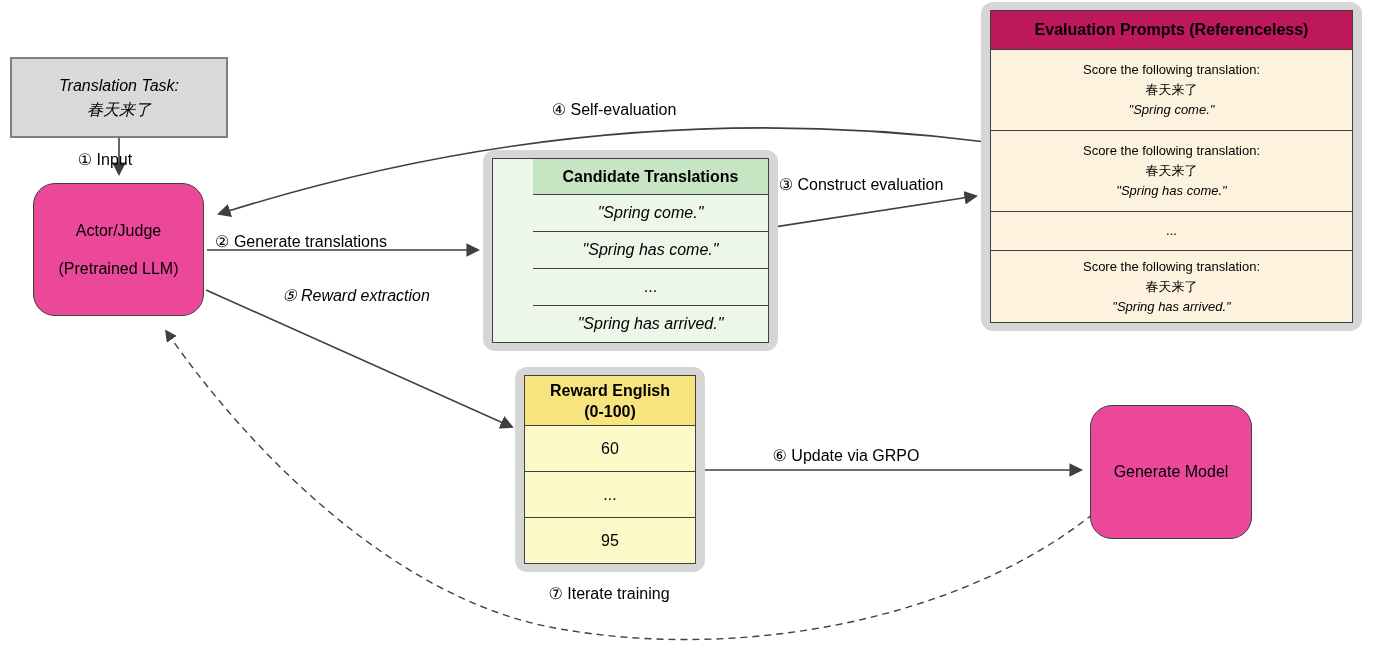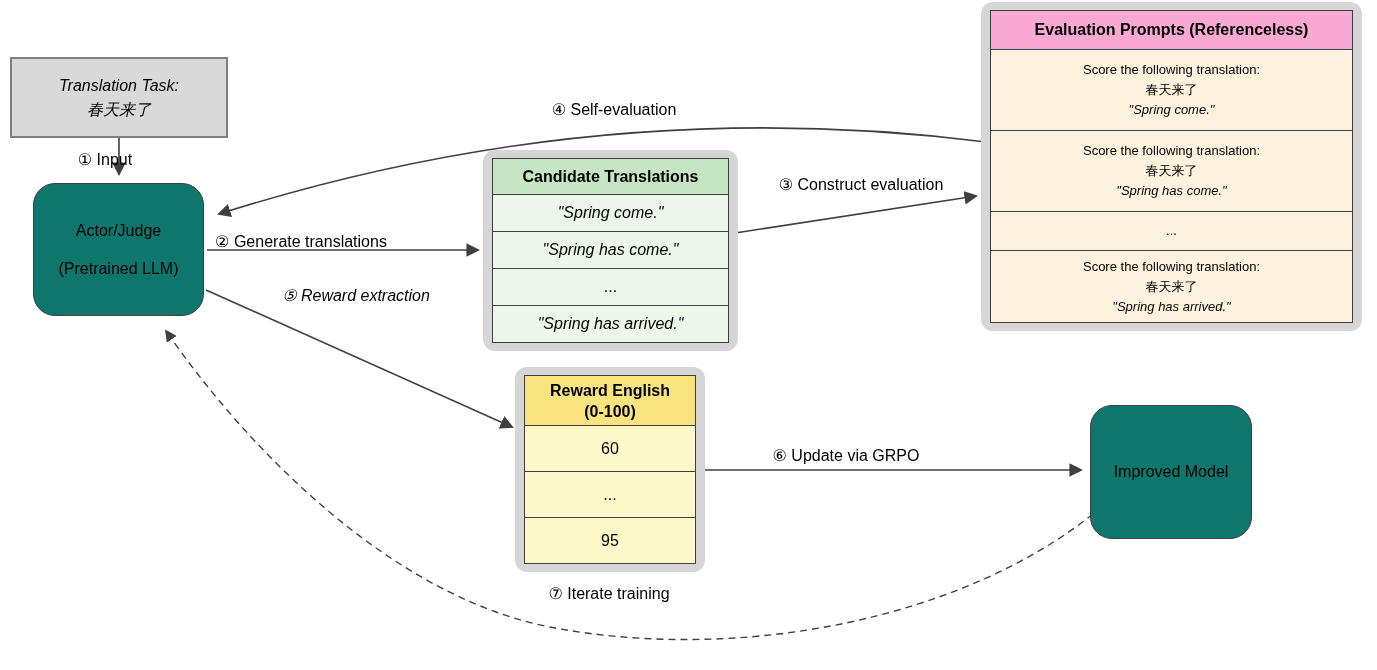--- a/index.html
+++ b/index.html
@@ -4,21 +4,21 @@
 <style>
   html,body{margin:0;padding:0;background:#ffffff;}
   .canvas{
     position:relative;width:1377px;height:670px;background:#ffffff;overflow:hidden;
     font-family:"Liberation Sans",sans-serif;color:#000;
   }
   svg.edges{position:absolute;left:0;top:0;}
 
   
   .mbox{
-    position:absolute;background:#0f766e;border:1.6px solid #3f3f3f;border-radius:22px;
+    position:absolute;background:#ec4899;border:1.6px solid #3f3f3f;border-radius:22px;
     display:flex;flex-direction:column;justify-content:center;align-items:center;
     text-align:center;font-size:16px;line-height:22px;gap:16px;
   }
   
   .task-box{
     position:absolute;left:10px;top:57px;width:214px;height:77px;
     background:#d9d9d9;border:2px solid #7f7f7f;
     display:flex;flex-direction:column;justify-content:center;align-items:center;
     text-align:center;font-size:16px;line-height:24px;font-style:italic;
   }
@@ -33,27 +33,27 @@
   }
   .trow{
     text-align:center;display:flex;flex-direction:column;justify-content:center;
     border-bottom:1.2px solid #3f3f3f;font-size:16px;
   }
   .trow:last-child{border-bottom:none;}
   .italic{font-style:italic;}
   .eline{font-size:13px;line-height:20px;text-align:center;}
 
   
-  .cand-tbl{width:235px;height:183px;background:#edf7e9;}
+  .cand-tbl{width:235px;height:183px;background:#edf7e9;padding-left:40px;}
   .cand-tbl .thead{height:35px;background:#c6e5c2;}
   .cand-tbl .trow{flex:1;}
 
   
   .eval-tbl{width:361px;height:311px;background:#fdf2dd;}
-  .eval-tbl .thead{height:38px;background:#f9a8d4;}
+  .eval-tbl .thead{height:38px;background:#be185d;}
 
   
   .rew-tbl{width:170px;height:187px;background:#fdf9c8;}
   .rew-tbl .thead{height:49px;background:#f8e47f;line-height:21px;}
   .rew-tbl .trow{flex:1;}
 
   .edge-label{
     position:absolute;transform:translateX(-50%);white-space:nowrap;
     font-size:16px;background:transparent;
   }
@@ -82,21 +82,21 @@
     <div>Translation Task:</div>
     <div>春天来了</div>
   </div>
 
   <div class="mbox" style="left:33px;top:183px;width:169px;height:131px;">
     <div>Actor/Judge</div>
     <div>(Pretrained LLM)</div>
   </div>
 
   <div class="mbox" style="left:1090px;top:405px;width:160px;height:132px;">
-    <div>Improved Model</div>
+    <div>Generate Model</div>
   </div>
 
   <div class="panel" style="left:483px;top:150px;">
     <div class="tbl cand-tbl">
       <div class="thead">Candidate Translations</div>
       <div class="trow italic">"Spring come."</div>
       <div class="trow italic">"Spring has come."</div>
       <div class="trow">...</div>
       <div class="trow italic">"Spring has arrived."</div>
     </div>

